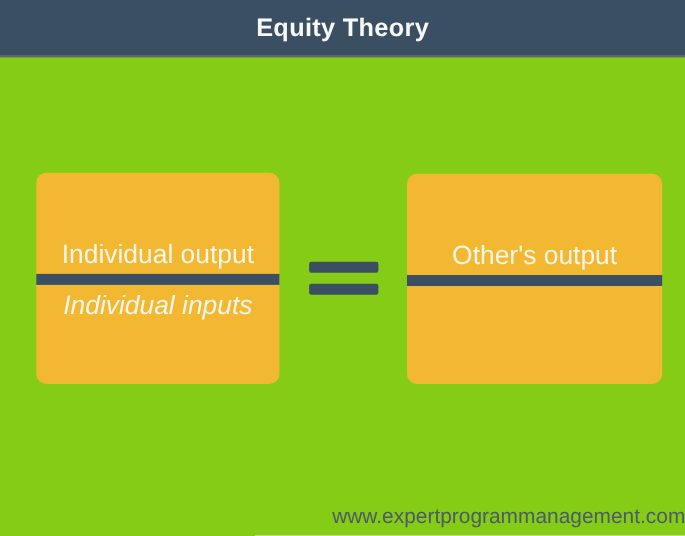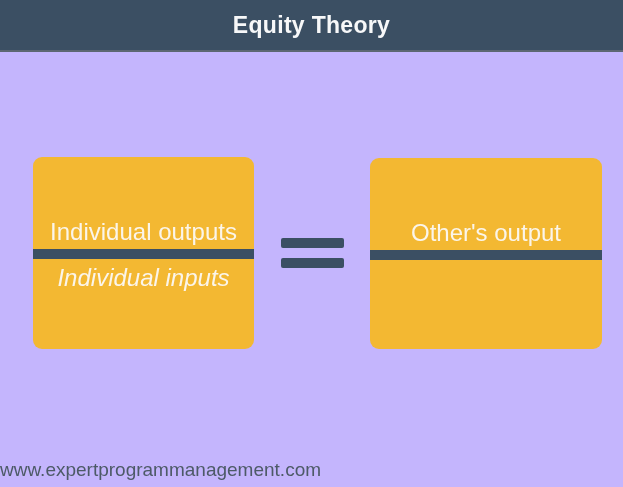--- a/index.html
+++ b/index.html
@@ -5,21 +5,21 @@
   html, body {
     margin: 0;
     padding: 0;
     background: #ffffff;
     font-family: "Liberation Sans", sans-serif;
   }
   .canvas {
     position: relative;
     width: 623px;
     height: 487px;
-    background: #c4b5fd;
+    background: #84cc16;
     overflow: hidden;
   }
   
   .title-bar {
     position: absolute;
     top: 0; left: 0; right: 0;
     height: 50px;
     background: #3b4f63;
     border-bottom: 2px solid #5d6772;
     display: flex;
@@ -71,38 +71,38 @@
     height: 10px;
     background: #3b4f63;
     border-radius: 2px;
   }
   .equals-bar + .equals-bar { margin-top: 10px; }
   
   .footer {
     position: absolute;
     left: 0; right: 0;
     top: 459px;
-    text-align: left;
+    text-align: right;
   }
   .footer-url {
     color: #4d5a67;
     font-size: 19px;
   }
 </style>
 </head>
 <body>
 
 <div class="canvas">
 
   <header class="title-bar">
     <h1 class="title">Equity Theory</h1>
   </header>
 
   <section class="fraction-box left">
-    <div class="frac-num">Individual outputs</div>
+    <div class="frac-num">Individual output</div>
     <div class="frac-bar"></div>
     <div class="frac-den">Individual inputs</div>
   </section>
 
   <div class="equals" role="img" aria-label="=">
     <div class="equals-bar"></div>
     <div class="equals-bar"></div>
   </div>
 
   <section class="fraction-box right">

